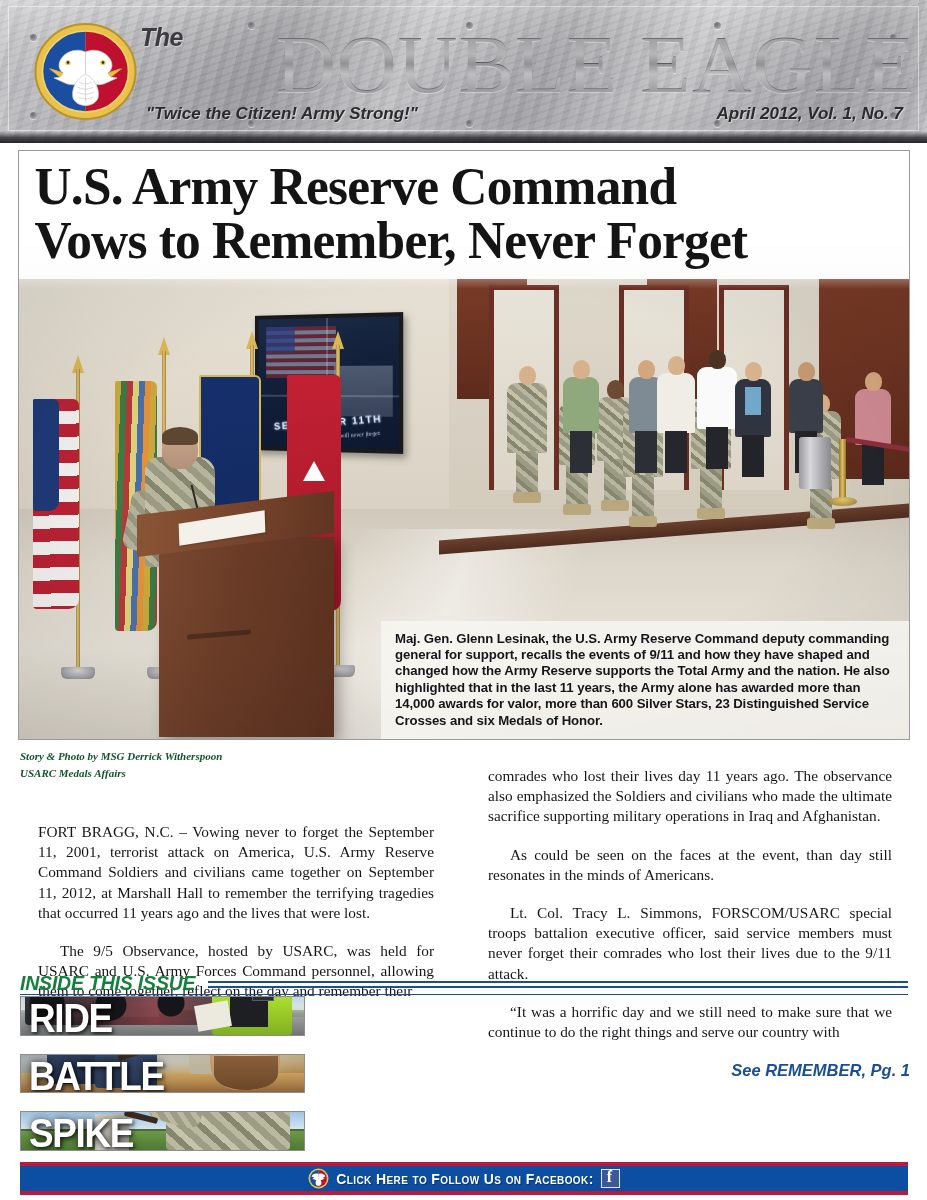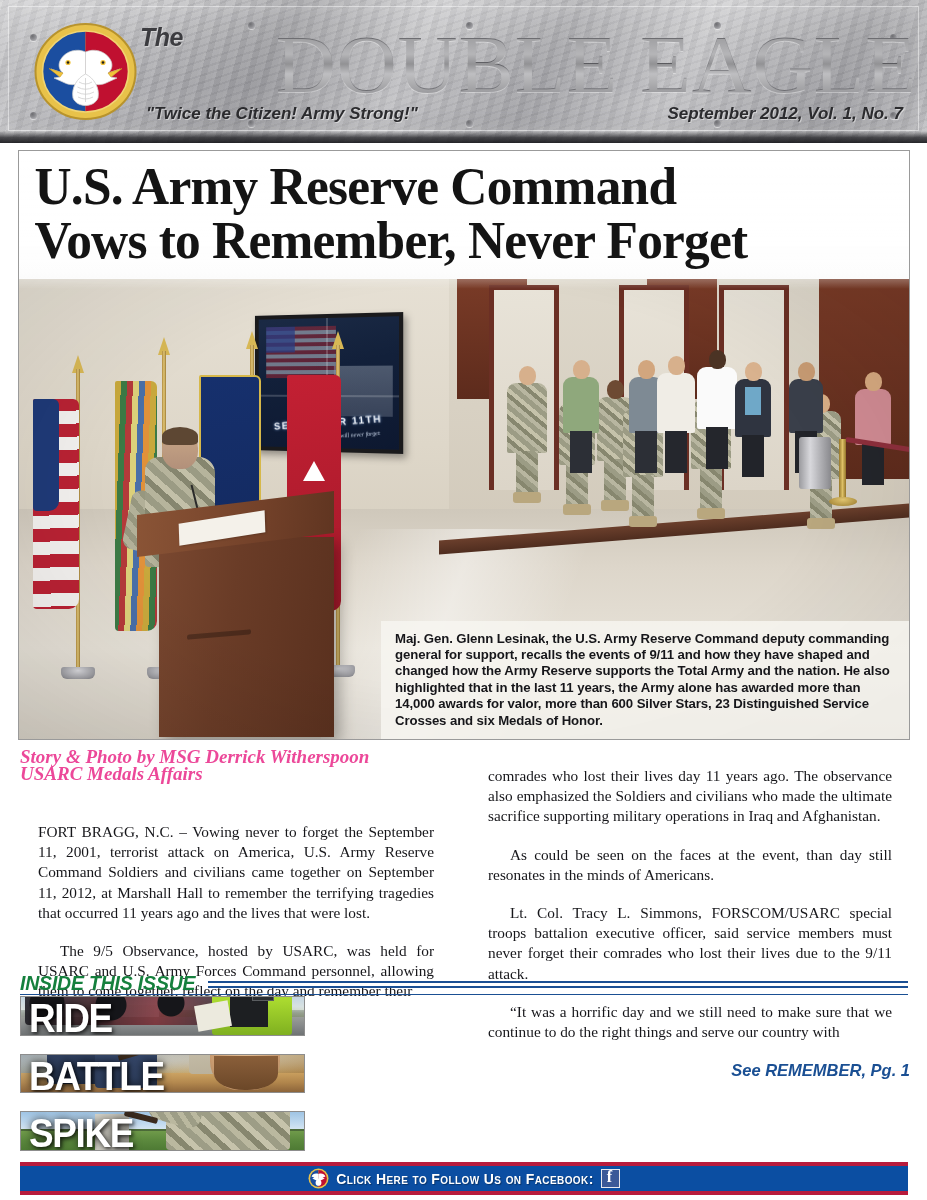--- a/index.html
+++ b/index.html
@@ -352,22 +352,22 @@
     color: #16161a;
     letter-spacing: -0.1px;
   }
 
   
   .byline {
     position: absolute; left: 20px; top: 748px;
     width: 430px;
     font-family: "Liberation Serif", serif;
     font-style: italic; font-weight: bold;
-    font-size: 19px; line-height: 17px;
-    color: #ec4899;
+    font-size: 11px; line-height: 17px;
+    color: #14532d;
   }
   .col-left {
     position: absolute; left: 20px; top: 804px;
     width: 432px;
     font-family: "Liberation Serif", serif;
     font-size: 15.3px; line-height: 20.2px;
     color: #16161a;
     text-align: justify;
   }
   .col-right {
@@ -599,21 +599,21 @@
         <path d="M44 70 q8.5 4.5 17 0"></path>
           <path d="M45 75 q7.5 4 15 0"></path>
         <path d="M52.5 56 v24"></path>
       </g>
     </svg>
   </div>
 
   <div class="mast-the">The</div>
   <div class="mast-title">DOUBLE EAGLE</div>
   <div class="mast-slogan">"Twice the Citizen! Army Strong!"</div>
-  <div class="mast-issue">September 2012, Vol. 1, No. 7</div>
+  <div class="mast-issue">April 2012, Vol. 1, No. 7</div>
   <div class="mast-shadow-bottom"></div>
 </div>
 
 <div class="lead-block">
 
   <div class="photo">
     <div class="ph-wall"></div>
     <div class="ph-rear-wall"></div>
 
     <div class="ph-wood-panel" style="left:438px;"></div>

